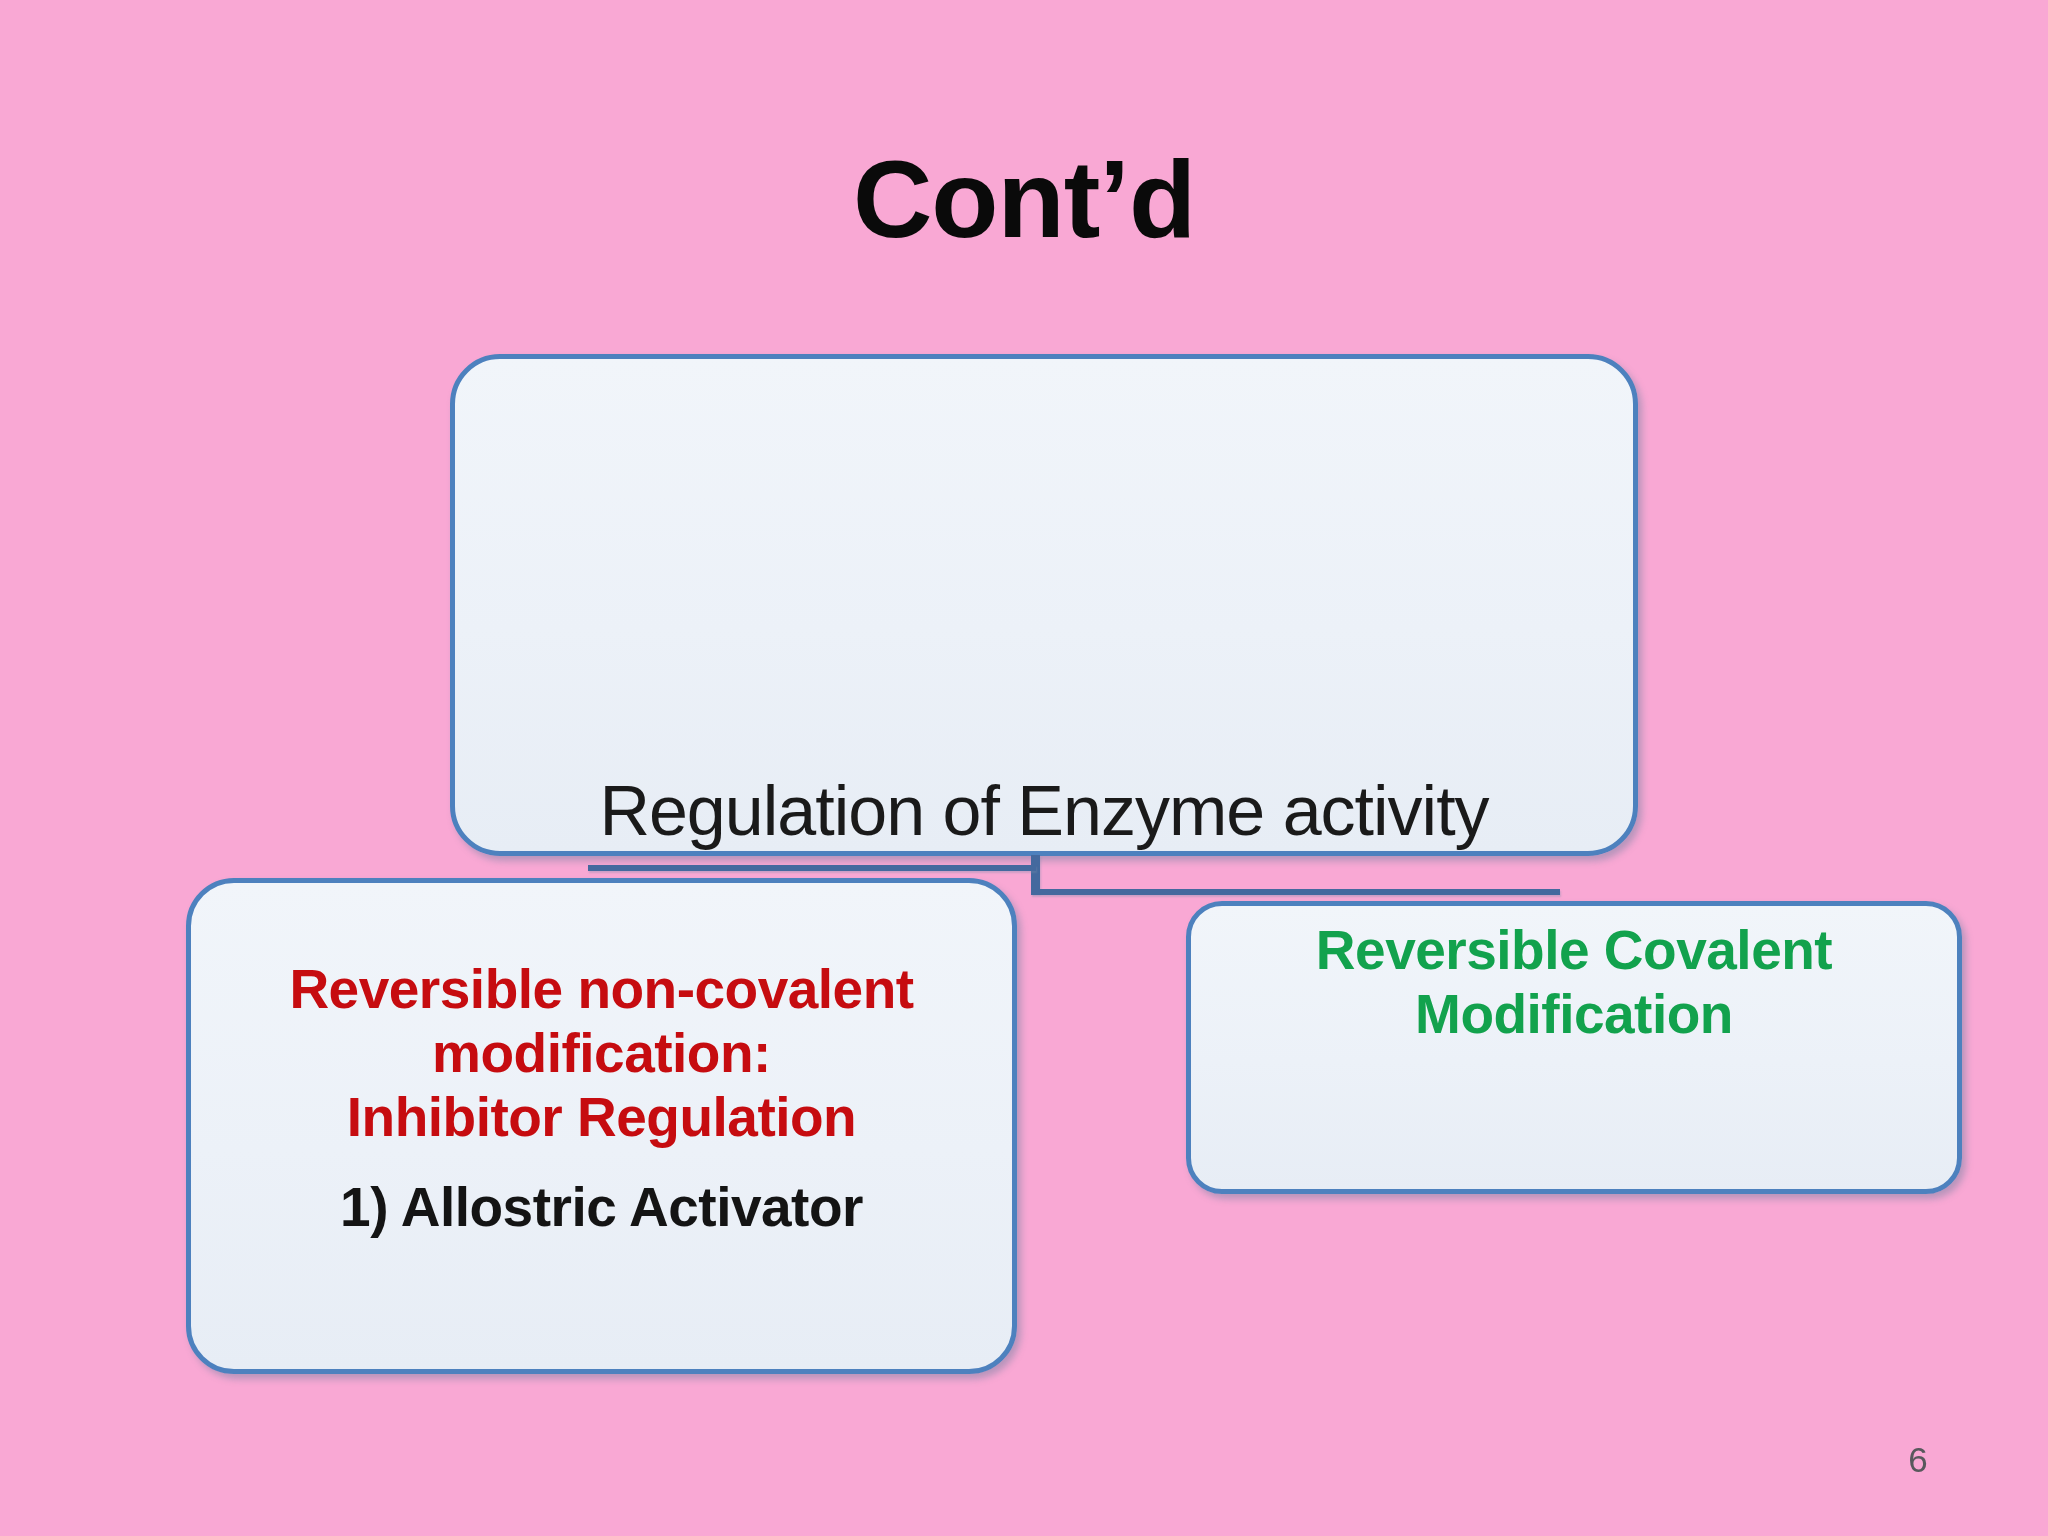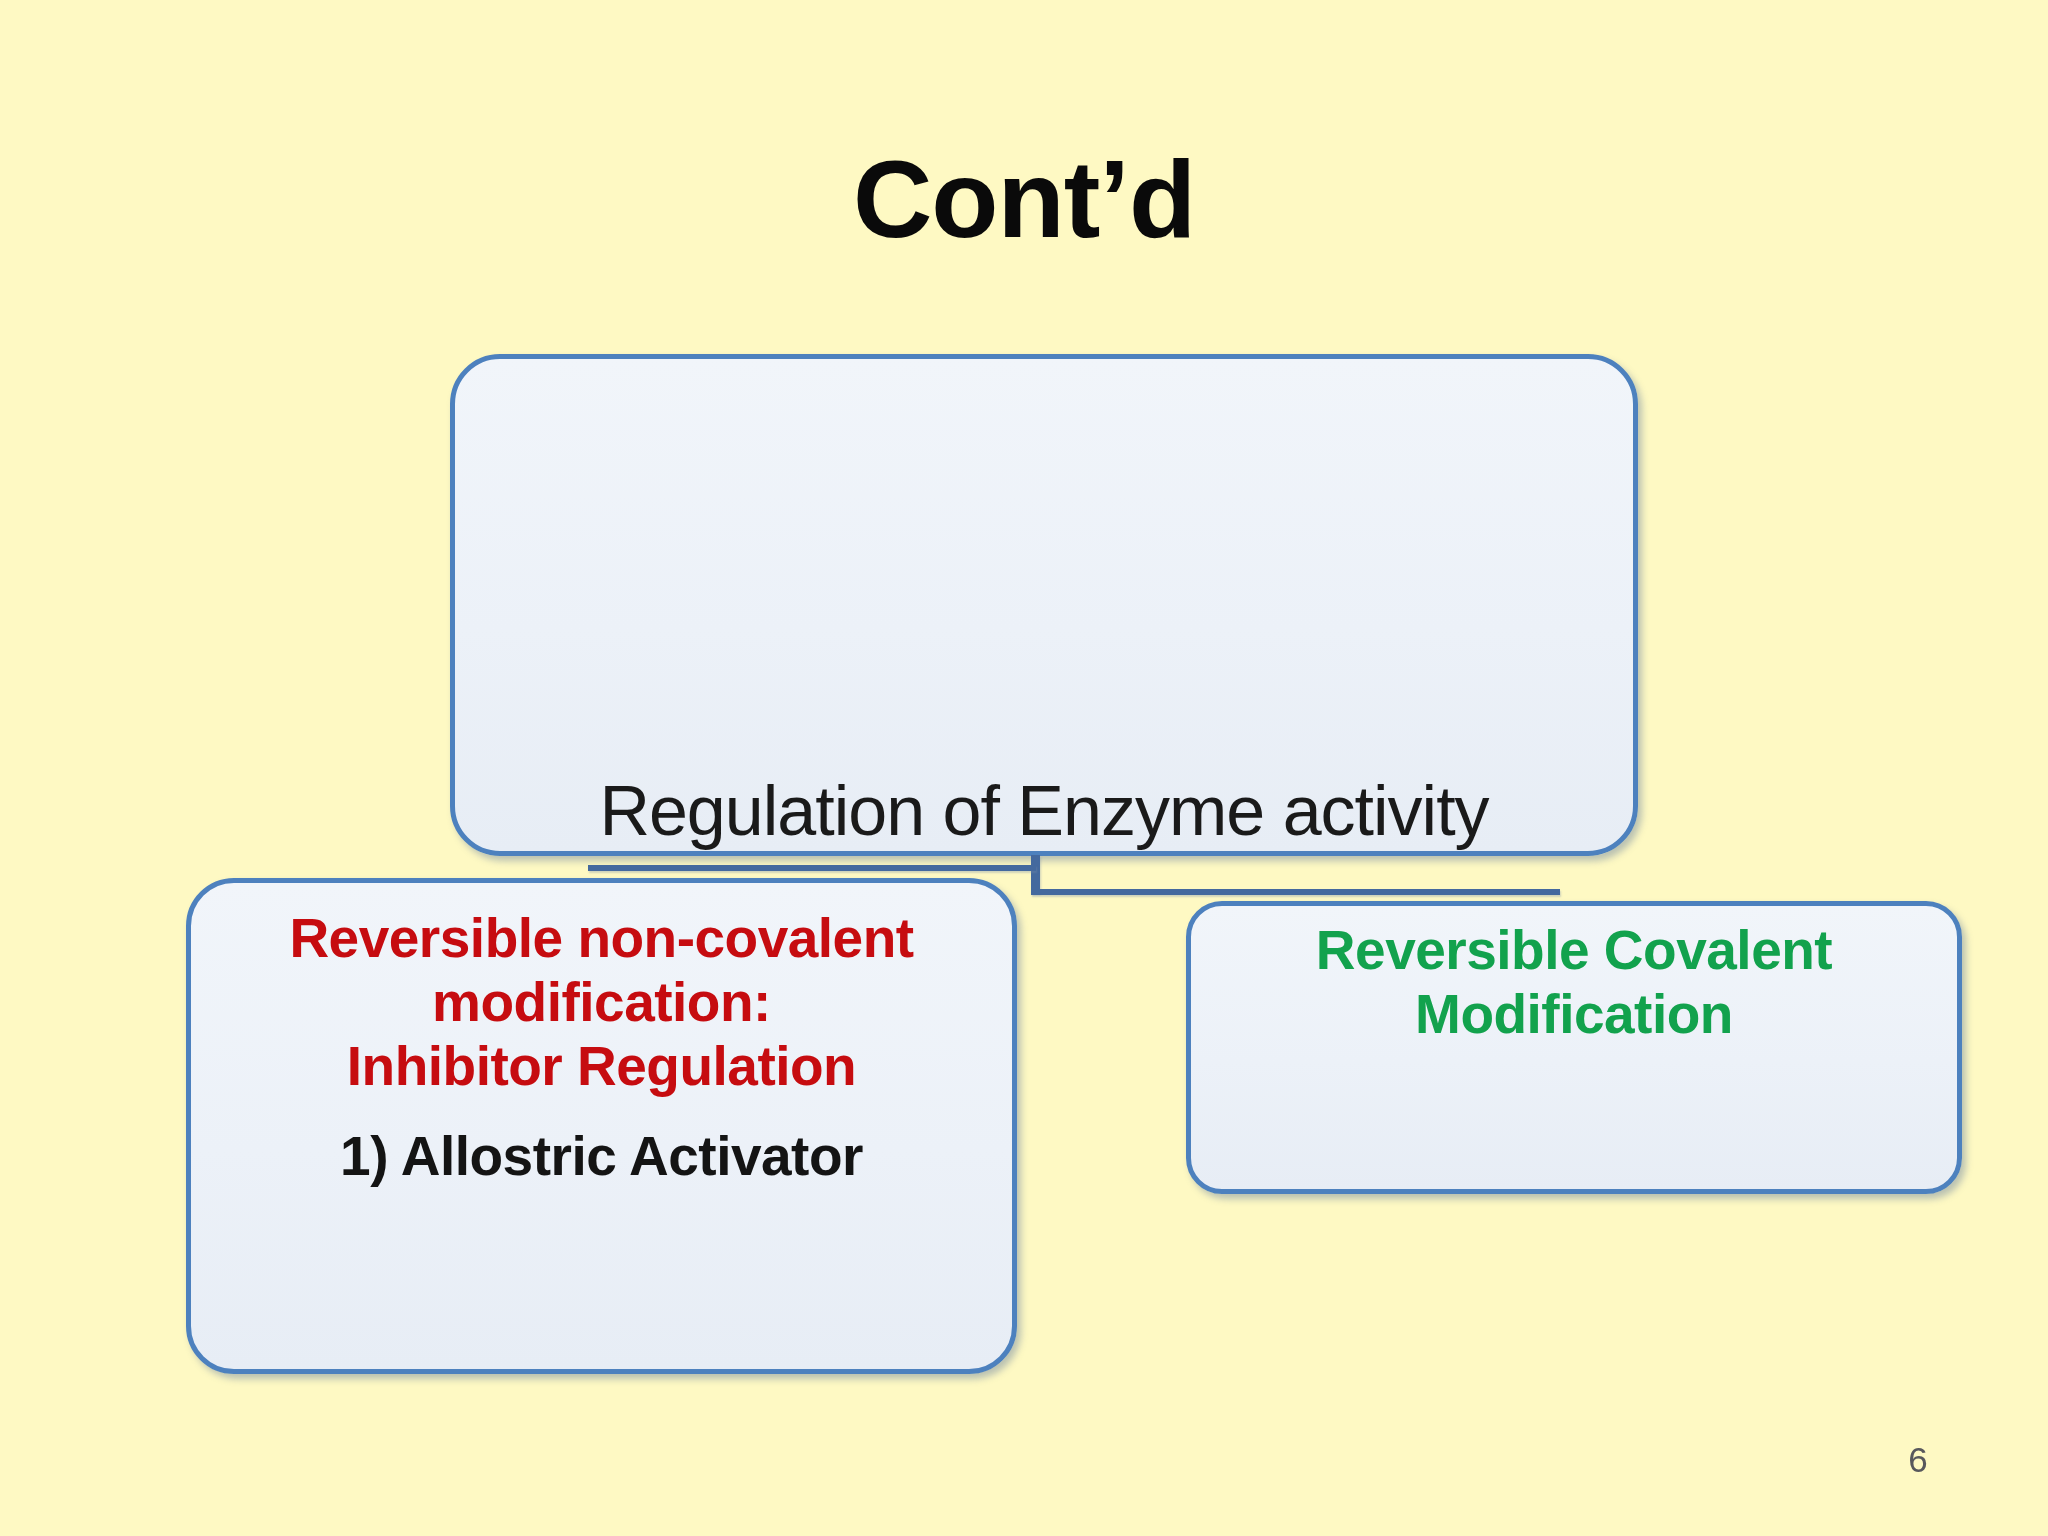--- a/index.html
+++ b/index.html
@@ -1,19 +1,19 @@
 <!DOCTYPE html>
 <html><head>
 <meta charset="utf-8">
 <style>
   html,body{margin:0;padding:0;background:#ffffff;}
   .slide{
     position:relative;
     width:2048px;height:1536px;
-    background:#fef9c3;
+    background:#f9a8d4;
     overflow:hidden;
     font-family:"Liberation Sans", sans-serif;
   }
   .title{
     position:absolute;
     left:0;top:138px;width:2048px;height:122px;
     line-height:122px;
     text-align:center;
     font-size:110px;
     font-weight:bold;
@@ -34,21 +34,21 @@
   }
   .root-label{
     font-size:70px;
     color:#1a1a1a;
     letter-spacing:-1px;
     white-space:nowrap;
   }
   .node.child-left{
     left:186px;top:878px;width:831px;height:496px;
     border-radius:48px;
-    padding-top:23px;
+    padding-top:74px;
     text-align:center;
   }
   .node.child-right{
     left:1186px;top:901px;width:776px;height:293px;
     border-radius:36px;
     padding-top:12px;
     text-align:center;
   }
   .line{
     font-size:55px;

